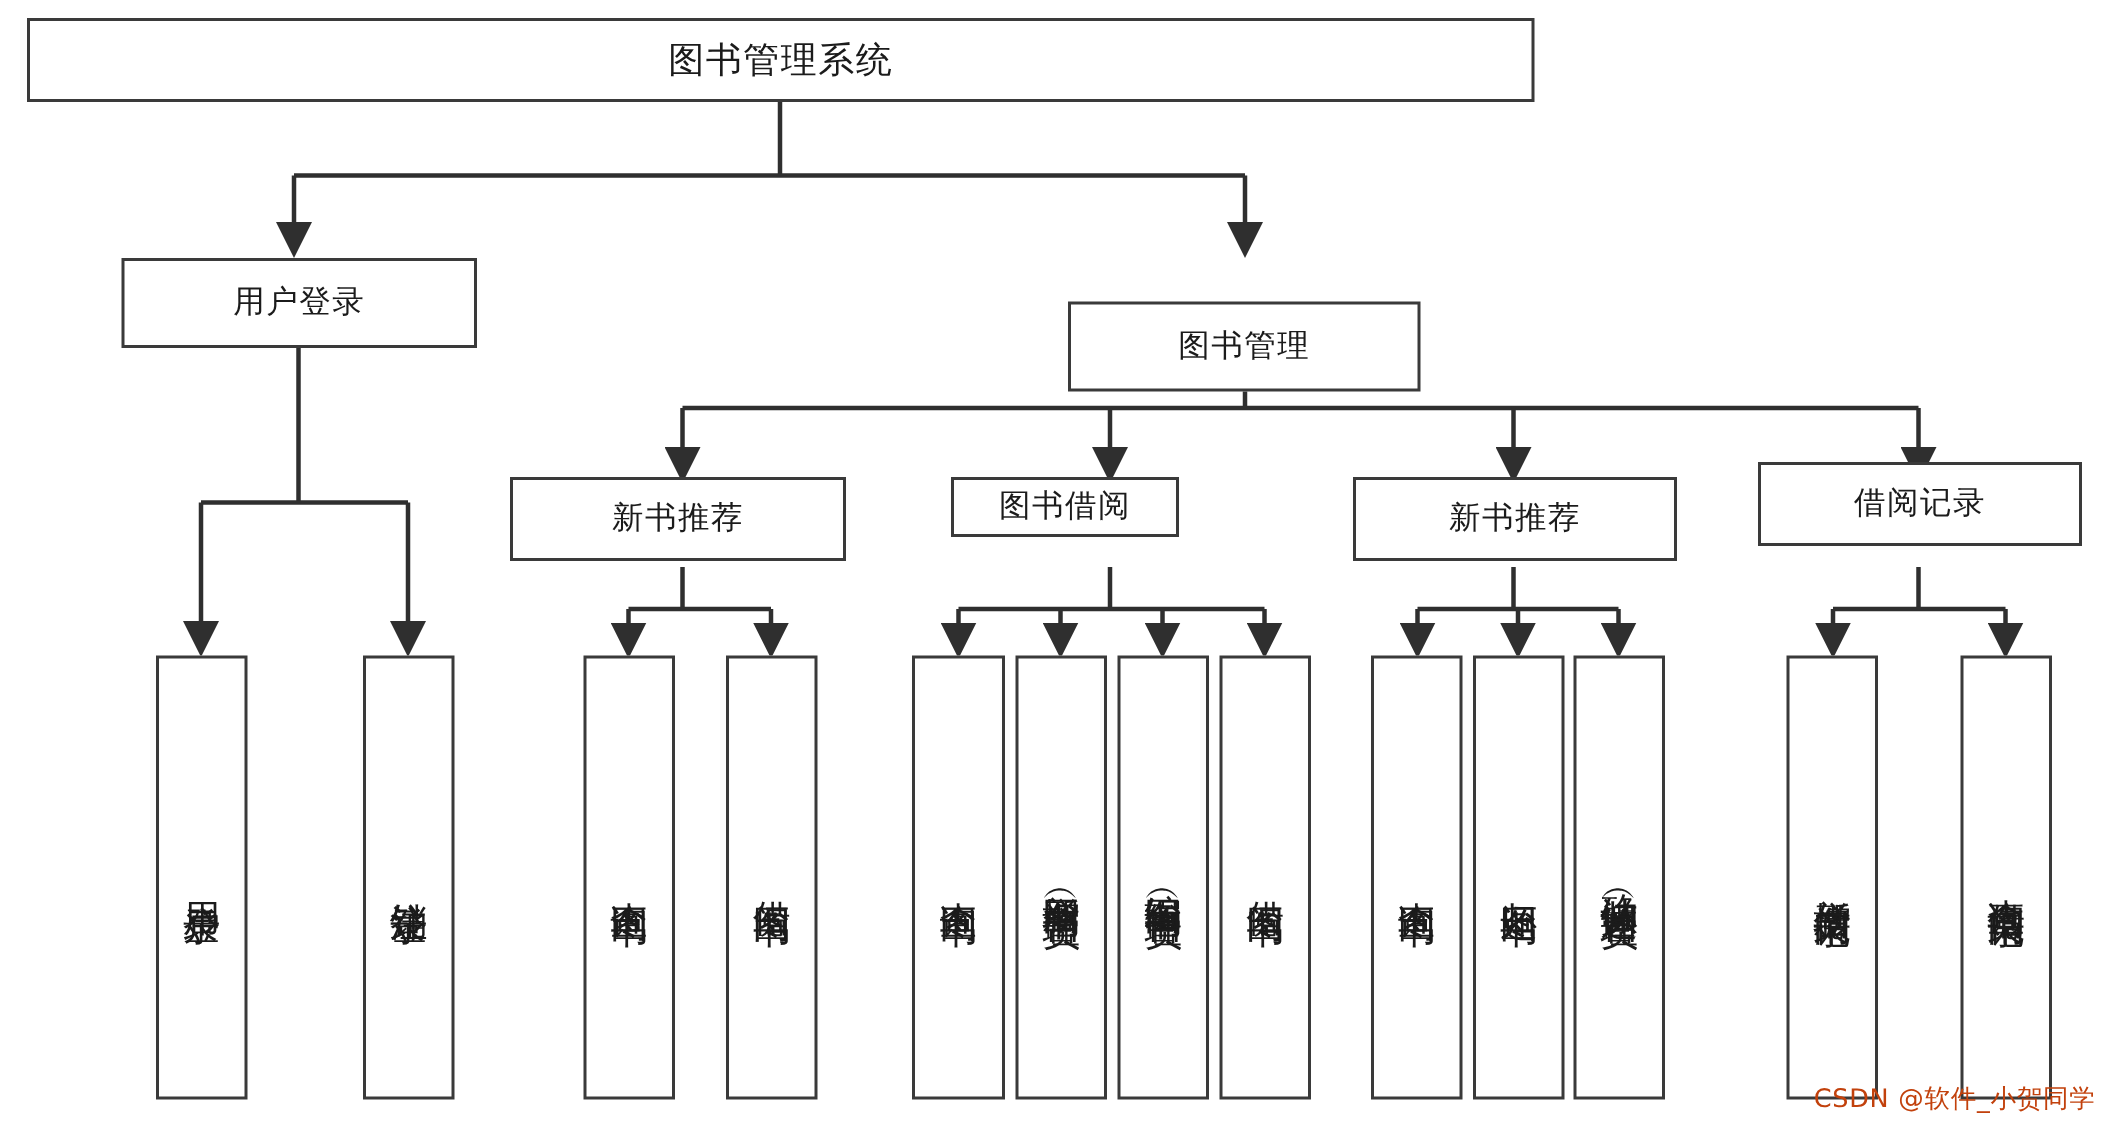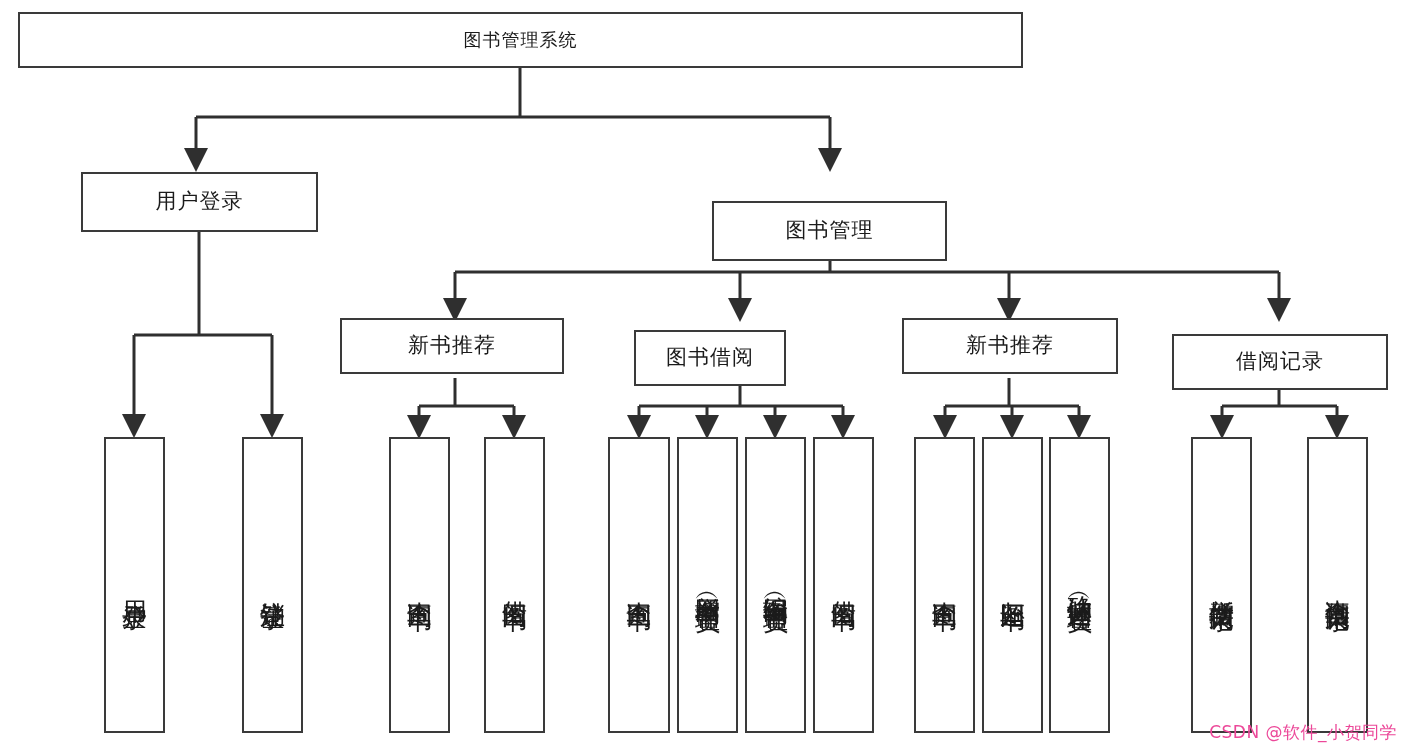--- a/index.html
+++ b/index.html
@@ -49,28 +49,28 @@
   .node.vert .node-label {
     writing-mode: vertical-rl;
     text-orientation: upright;
     font-size: 25px;
     line-height: 1.08;
     letter-spacing: 2px;
     white-space: nowrap;
     max-height: 280px;
   }
   #title-node .node-label {
-    font-size: 18px;
+    font-size: 24px;
   }
   .watermark {
     position: absolute;
     right: 8px;
     bottom: 3px;
     font-size: 17px;
-    color: #ec4899;
+    color: #c2410c;
     letter-spacing: 0.5px;
     white-space: nowrap;
     user-select: none;
   }
 </style>
 </head>
 <body>
 
 <div id="diagram-root">
 
@@ -147,27 +147,27 @@
   <div class="node horiz" style="left:81px; top:172px; width:237px; height:60px;">
     <span class="node-label">用户登录</span>
   </div>
   <div class="node horiz" style="left:712px; top:172px; width:235px; height:60px;margin-top:29px;">
     <span class="node-label">图书管理</span>
   </div>
 
   <div class="node horiz" style="left:340px; top:318px; width:224px; height:56px;">
     <span class="node-label">新书推荐</span>
   </div>
-  <div class="node horiz" style="left:634px; top:318px; width:152px; height:56px;margin-top:12px;">
+  <div class="node horiz" style="left:634px; top:318px; width:152px; height:40px;">
     <span class="node-label">图书借阅</span>
   </div>
   <div class="node horiz" style="left:902px; top:318px; width:216px; height:56px;">
     <span class="node-label">新书推荐</span>
   </div>
-  <div class="node horiz" style="left:1172px; top:334px; width:216px; height:56px;">
+  <div class="node horiz" style="left:1172px; top:308px; width:216px; height:56px;">
     <span class="node-label">借阅记录</span>
   </div>
 
   <div class="node vert" style="left:104px; top:437px; width:61px; height:296px;">
     <span class="node-label">用户登录</span>
   </div>
   <div class="node vert" style="left:242px; top:437px; width:61px; height:296px;">
     <span class="node-label">注销登录</span>
   </div>
 

